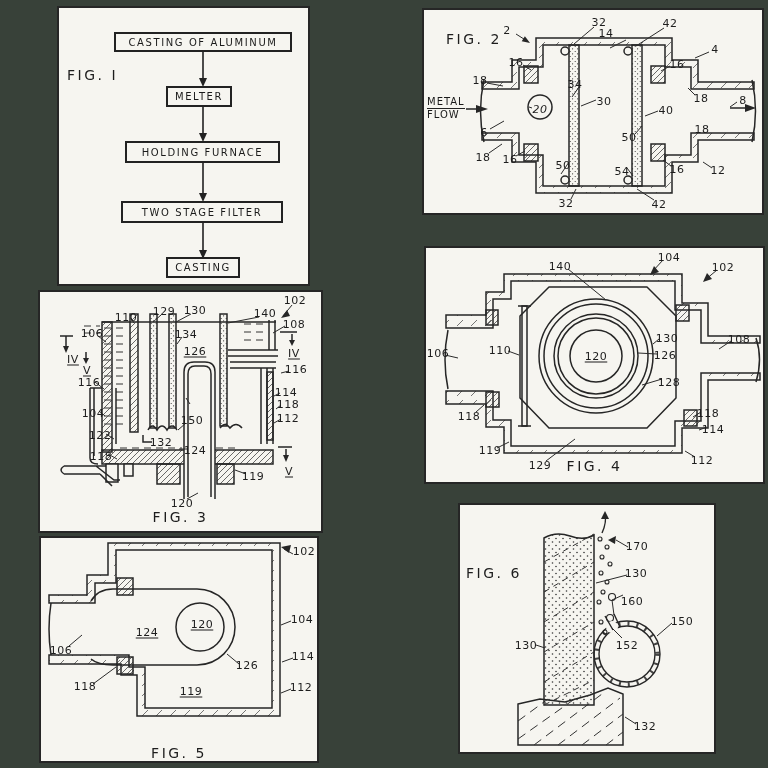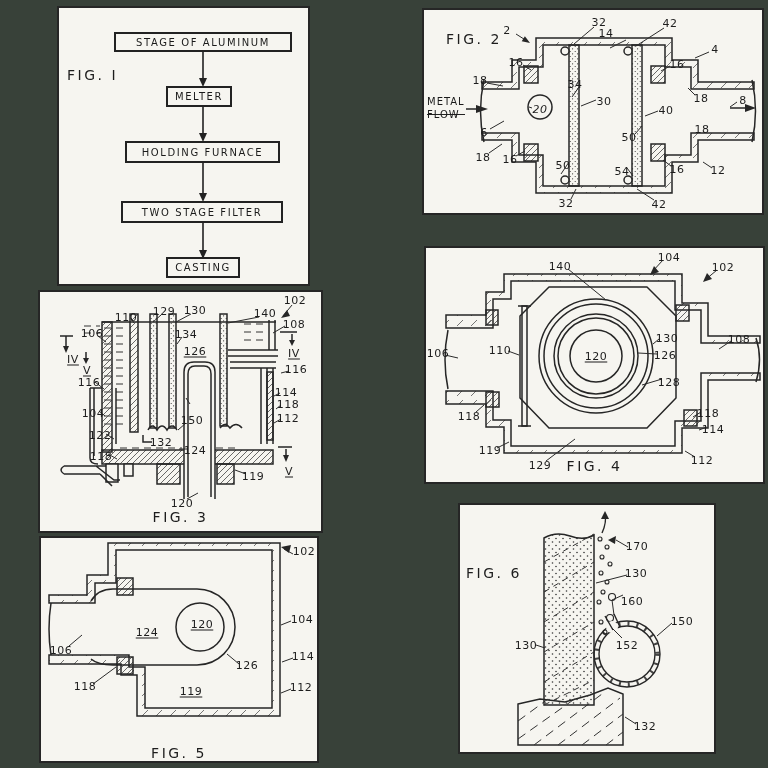--- a/index.html
+++ b/index.html
@@ -9,38 +9,38 @@
   .panel svg{position:absolute;left:0;top:0;}
   .labels{position:absolute;left:0;top:0;width:100%;height:100%;}
   .ref{position:absolute;transform:translate(-50%,-50%);font-size:11px;letter-spacing:0.5px;
        color:#1d1d1d;white-space:nowrap;line-height:1;}
   .ref.u{text-decoration:underline;text-underline-offset:2px;}
   .cap{position:absolute;font-size:14px;letter-spacing:2.5px;color:#1d1d1d;white-space:nowrap;}
   .flowbox{position:absolute;border:2px solid #222;box-sizing:border-box;display:flex;
        align-items:center;justify-content:center;font-size:10px;letter-spacing:1.6px;
        color:#1a1a1a;white-space:nowrap;background:#f6f5f0;}
   .mflow{position:absolute;font-size:10px;letter-spacing:1px;color:#1a1a1a;line-height:1.25;}
-  .mflow .ul{border-bottom:1.5px solid #222;padding-bottom:7px;}
+  .mflow .ul{border-bottom:1.5px solid #222;padding-bottom:1px;}
 </style>
 </head>
 <body>
 
 <div class="panel" style="left:57px;top:6px;width:253px;height:280px">
   <svg width="249" height="276" viewBox="0 0 249 276">
     <g stroke="#222" stroke-width="1.6" fill="none">
       <path d="M144,43 V71 M144,99 V126 M144,155 V186 M144,215 V243"></path>
     </g>
     <g fill="#222" stroke="none">
       <path d="M140,70 L148,70 L144,79 Z"></path>
         <path d="M140,125 L148,125 L144,134 Z"></path>
       <path d="M140,185 L148,185 L144,194 Z"></path>
         <path d="M140,242 L148,242 L144,251 Z"></path>
     </g>
   </svg>
-  <div class="flowbox" style="left:55px;top:24px;width:178px;height:20px">STAGE OF ALUMINUM</div>
+  <div class="flowbox" style="left:55px;top:24px;width:178px;height:20px">CASTING OF ALUMINUM</div>
   <div class="flowbox" style="left:107px;top:78px;width:66px;height:21px">MELTER</div>
   <div class="flowbox" style="left:66px;top:133px;width:155px;height:22px">HOLDING FURNACE</div>
   <div class="flowbox" style="left:62px;top:193px;width:162px;height:22px">TWO STAGE FILTER</div>
   <div class="flowbox" style="left:107px;top:249px;width:74px;height:21px">CASTING</div>
   <div class="cap" style="left:8px;top:59px">FIG. I</div>
 </div>
 
 <div class="panel" style="left:422px;top:8px;width:342px;height:207px">
   <svg width="338" height="203" viewBox="0 0 338 203">
     <defs>

